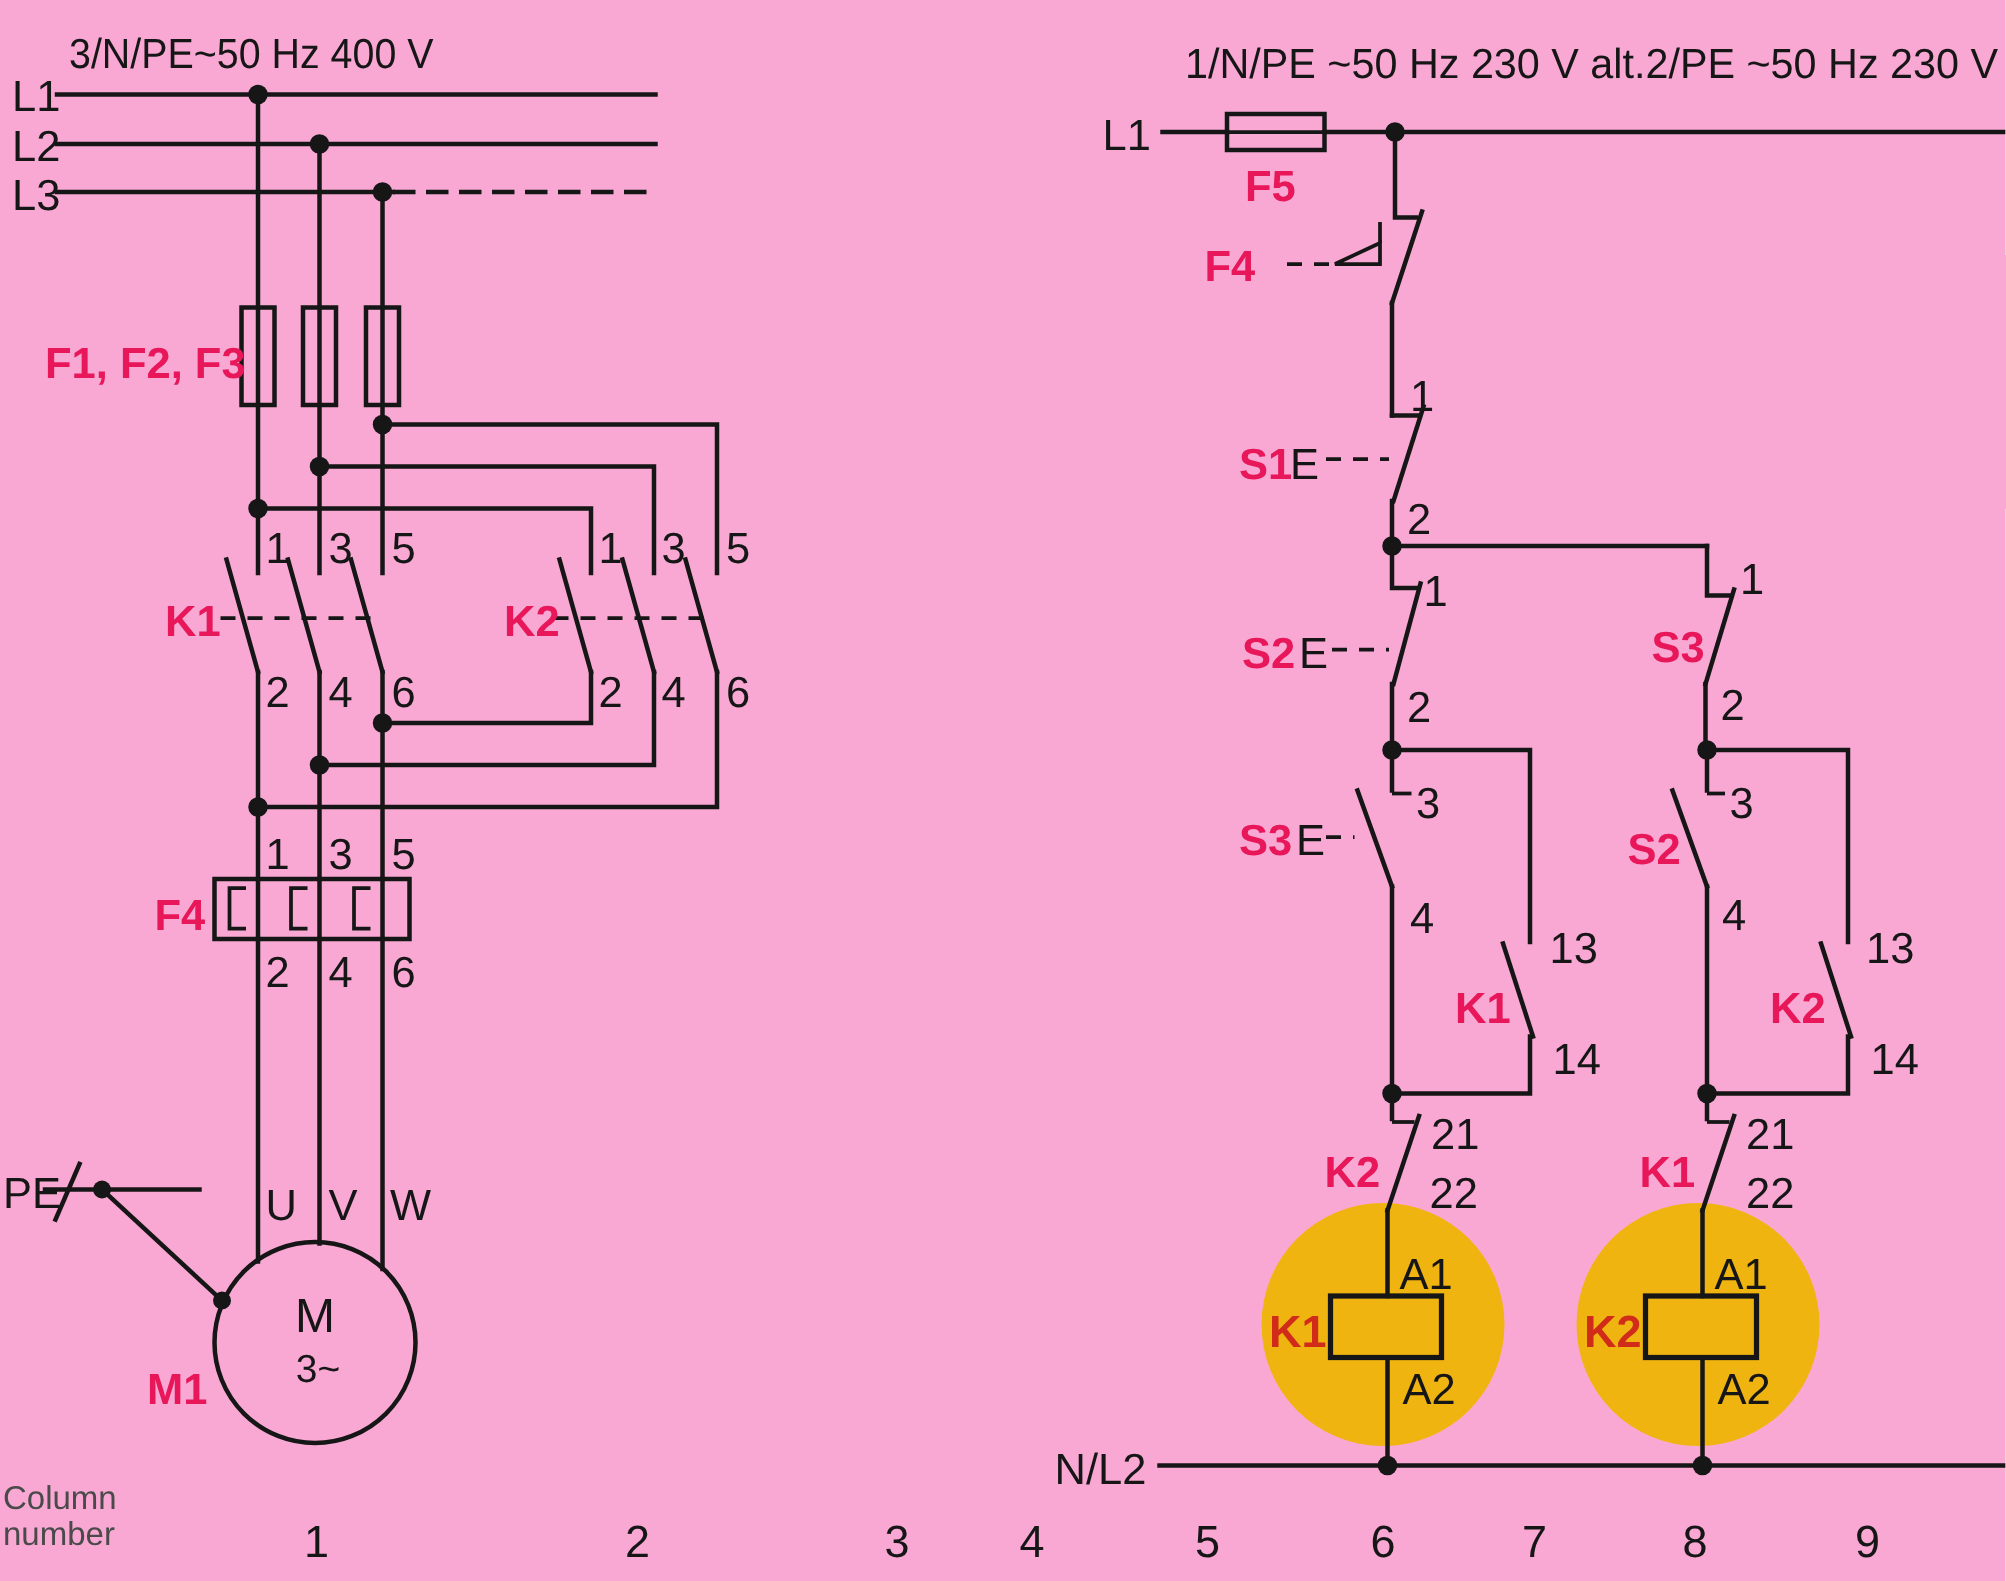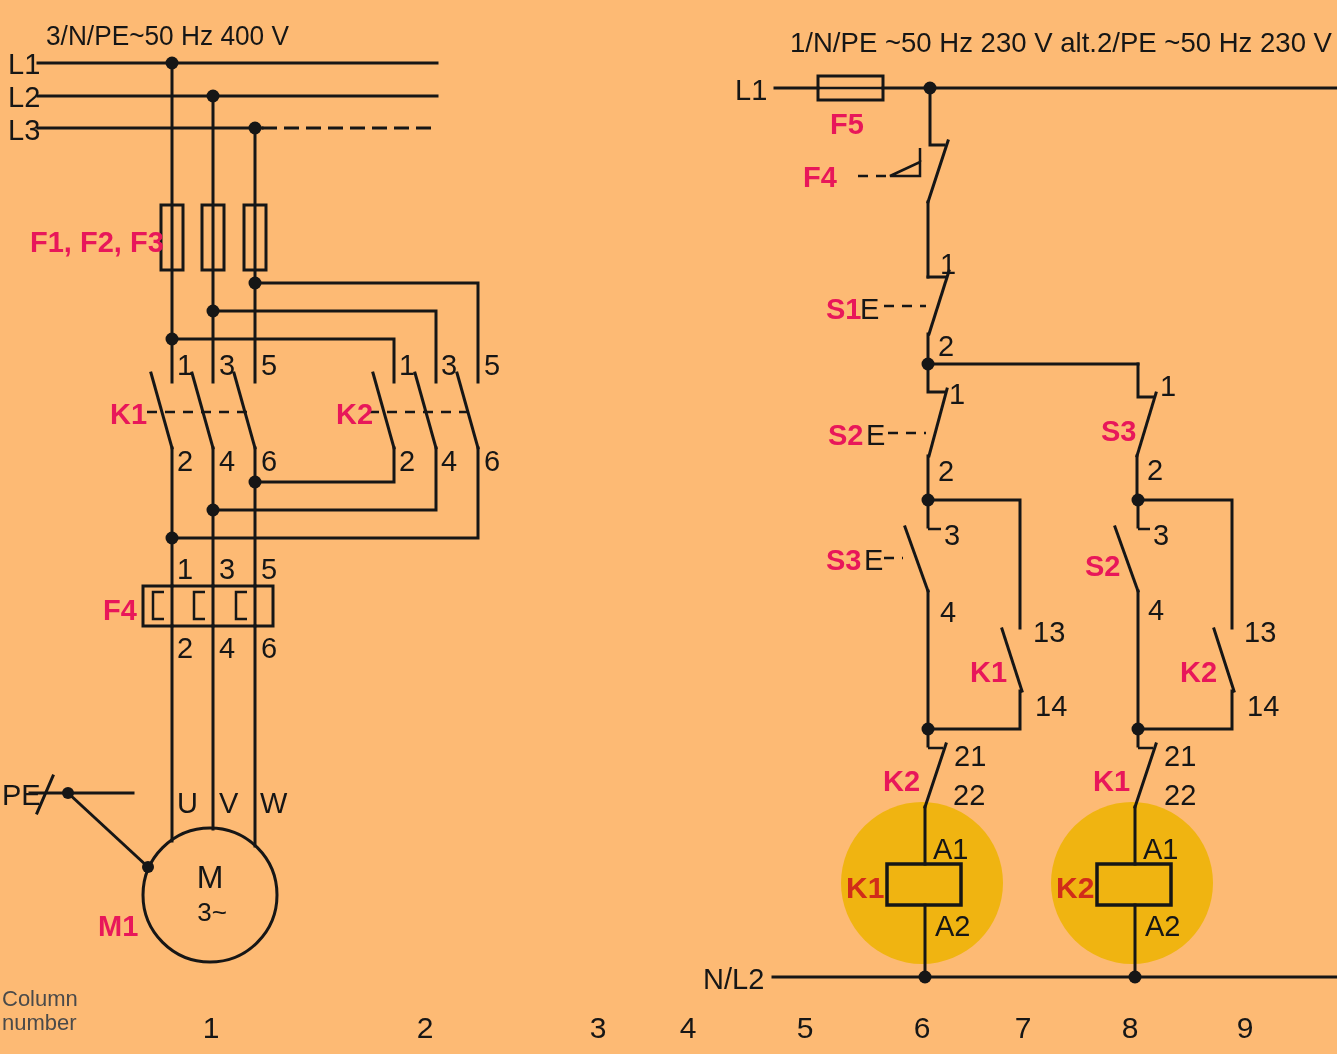--- a/index.html
+++ b/index.html
@@ -1,16 +1,16 @@
 <!DOCTYPE html>
 <html><head>
 <meta charset="utf-8">
 <style>
   html,body{margin:0;padding:0;background:#e8e8e6;}
-  .page{width:1337px;height:1054px;background:#fdba74;position:relative;overflow:hidden;
+  .page{width:1337px;height:1054px;background:#f9a8d4;position:relative;overflow:hidden;
         font-family:"Liberation Sans",sans-serif;}
   svg{display:block}
   .wire{stroke:#161616;stroke-width:3;fill:none;stroke-linecap:square;stroke-linejoin:miter}
   .wire-thin{stroke:#161616;stroke-width:2.5;fill:none;stroke-linecap:butt}
   .dashed{stroke:#161616;stroke-width:2.5;fill:none;stroke-dasharray:10 8}
   .faded{stroke:#161616;stroke-width:3;fill:none;stroke-dasharray:15 7}
   .dot{fill:#161616;stroke:none}
   .sym{stroke:#161616;stroke-width:3;fill:none}
   .sym35{stroke:#161616;stroke-width:3.5;fill:none}
   .hl{fill:#f0b411;stroke:none}

